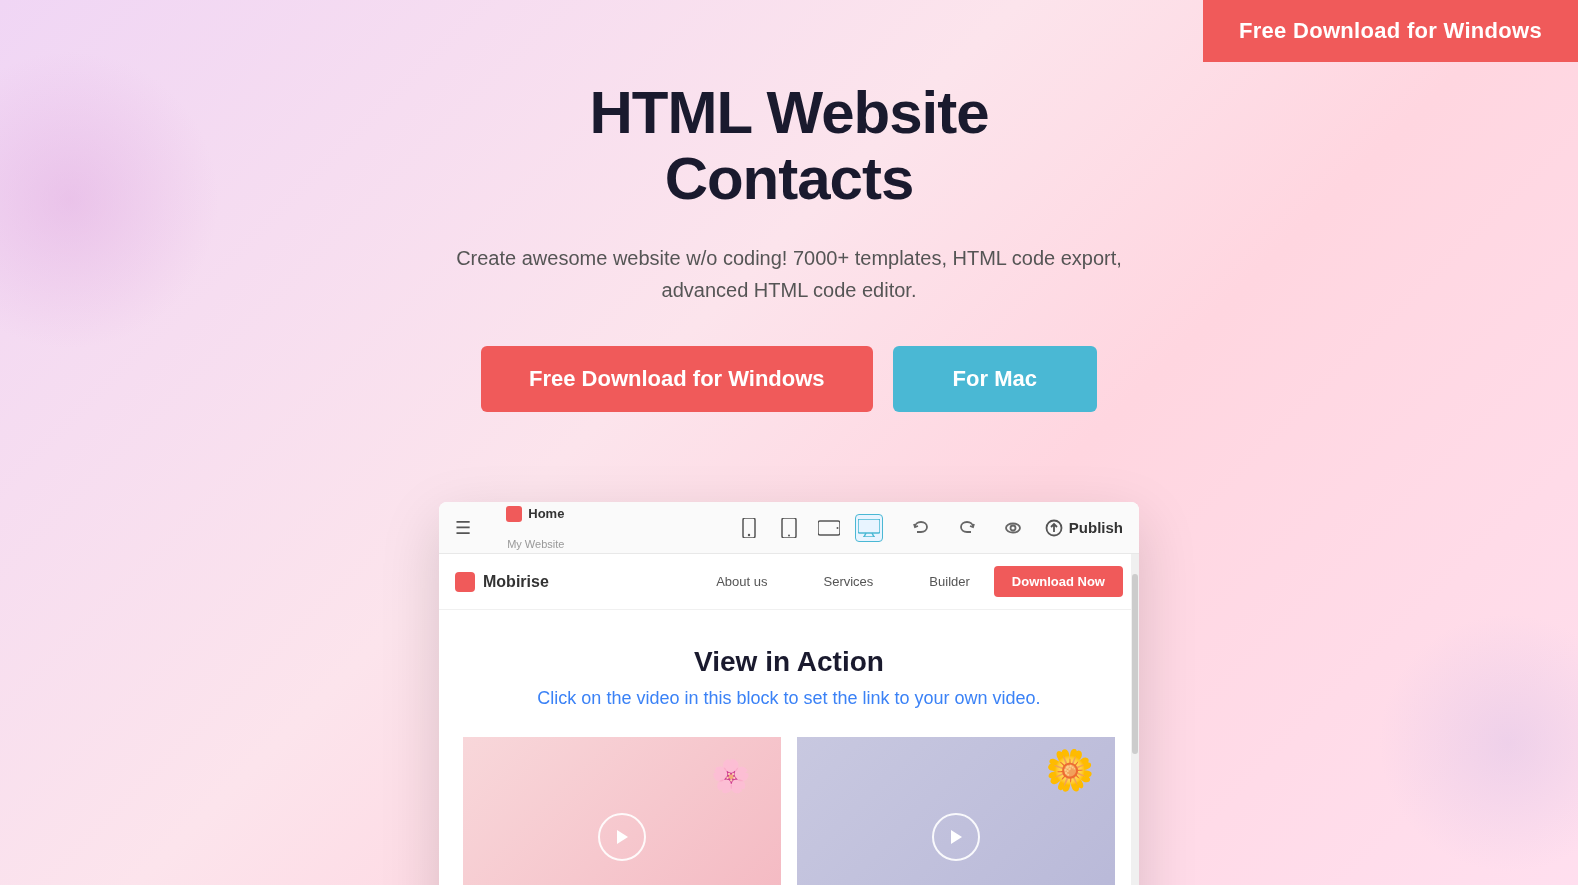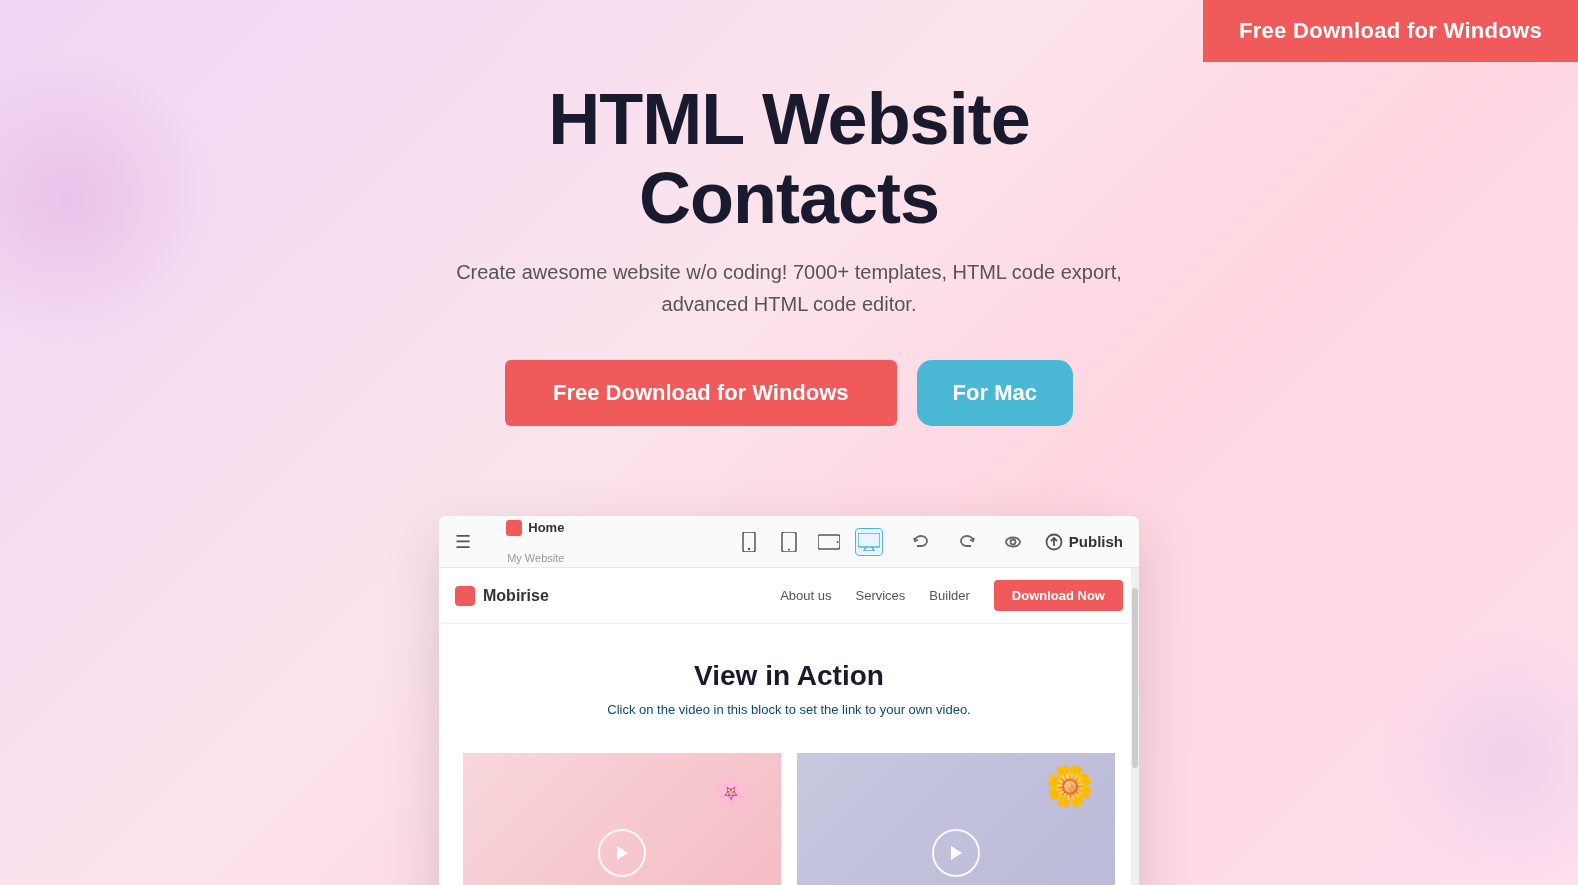--- a/index.html
+++ b/index.html
@@ -28,25 +28,25 @@
     }
 
     
     .hero {
       text-align: center;
       padding-top: 80px;
       padding-bottom: 40px;
     }
 
     .hero-title {
-      font-size: 72px;
+      font-size: 60px;
       font-weight: 900;
       color: #1a1a2e;
       line-height: 1.1;
-      margin-bottom: 18px;
+      margin-bottom: 30px;
       letter-spacing: -1px;
     }
 
     .hero-subtitle {
       font-size: 20px;
       color: #555;
       max-width: 680px;
       margin: 0 auto 40px;
       line-height: 1.6;
     }
@@ -67,23 +67,23 @@
       border: none;
       border-radius: 6px;
       cursor: pointer;
     }
 
     .btn-mac {
       background: #4ab8d4;
       color: white;
       font-size: 22px;
       font-weight: 700;
-      padding: 20px 36px;
+      padding: 20px 60px;
       border: none;
-      border-radius: 15px;
+      border-radius: 6px;
       cursor: pointer;
     }
 
     
     .app-preview-wrapper {
       display: flex;
       justify-content: center;
       padding: 0 160px;
     }
 
@@ -228,20 +228,21 @@
     .inner-nav-links {
       display: flex;
       align-items: center;
       gap: 24px;
     }
 
     .nav-link {
       font-size: 13px;
       color: #555;
       cursor: pointer;
+      margin-left: 32px;
     }
 
     .nav-download-btn {
       background: #f05a5a;
       color: white;
       font-size: 13px;
       font-weight: 600;
       padding: 8px 18px;
       border: none;
       border-radius: 4px;
@@ -255,23 +256,23 @@
     }
 
     .inner-title {
       font-size: 28px;
       font-weight: 800;
       color: #1a1a2e;
       margin-bottom: 10px;
     }
 
     .inner-subtitle {
-      font-size: 13px;
-      color: #0c4a6e;
-      margin-bottom: 36px;
+      font-size: 18px;
+      color: #3b82f6;
+      margin-bottom: 28px;
     }
 
     
     .video-grid {
       display: grid;
       grid-template-columns: 1fr 1fr;
       gap: 16px;
       margin-bottom: 16px;
     }
 

